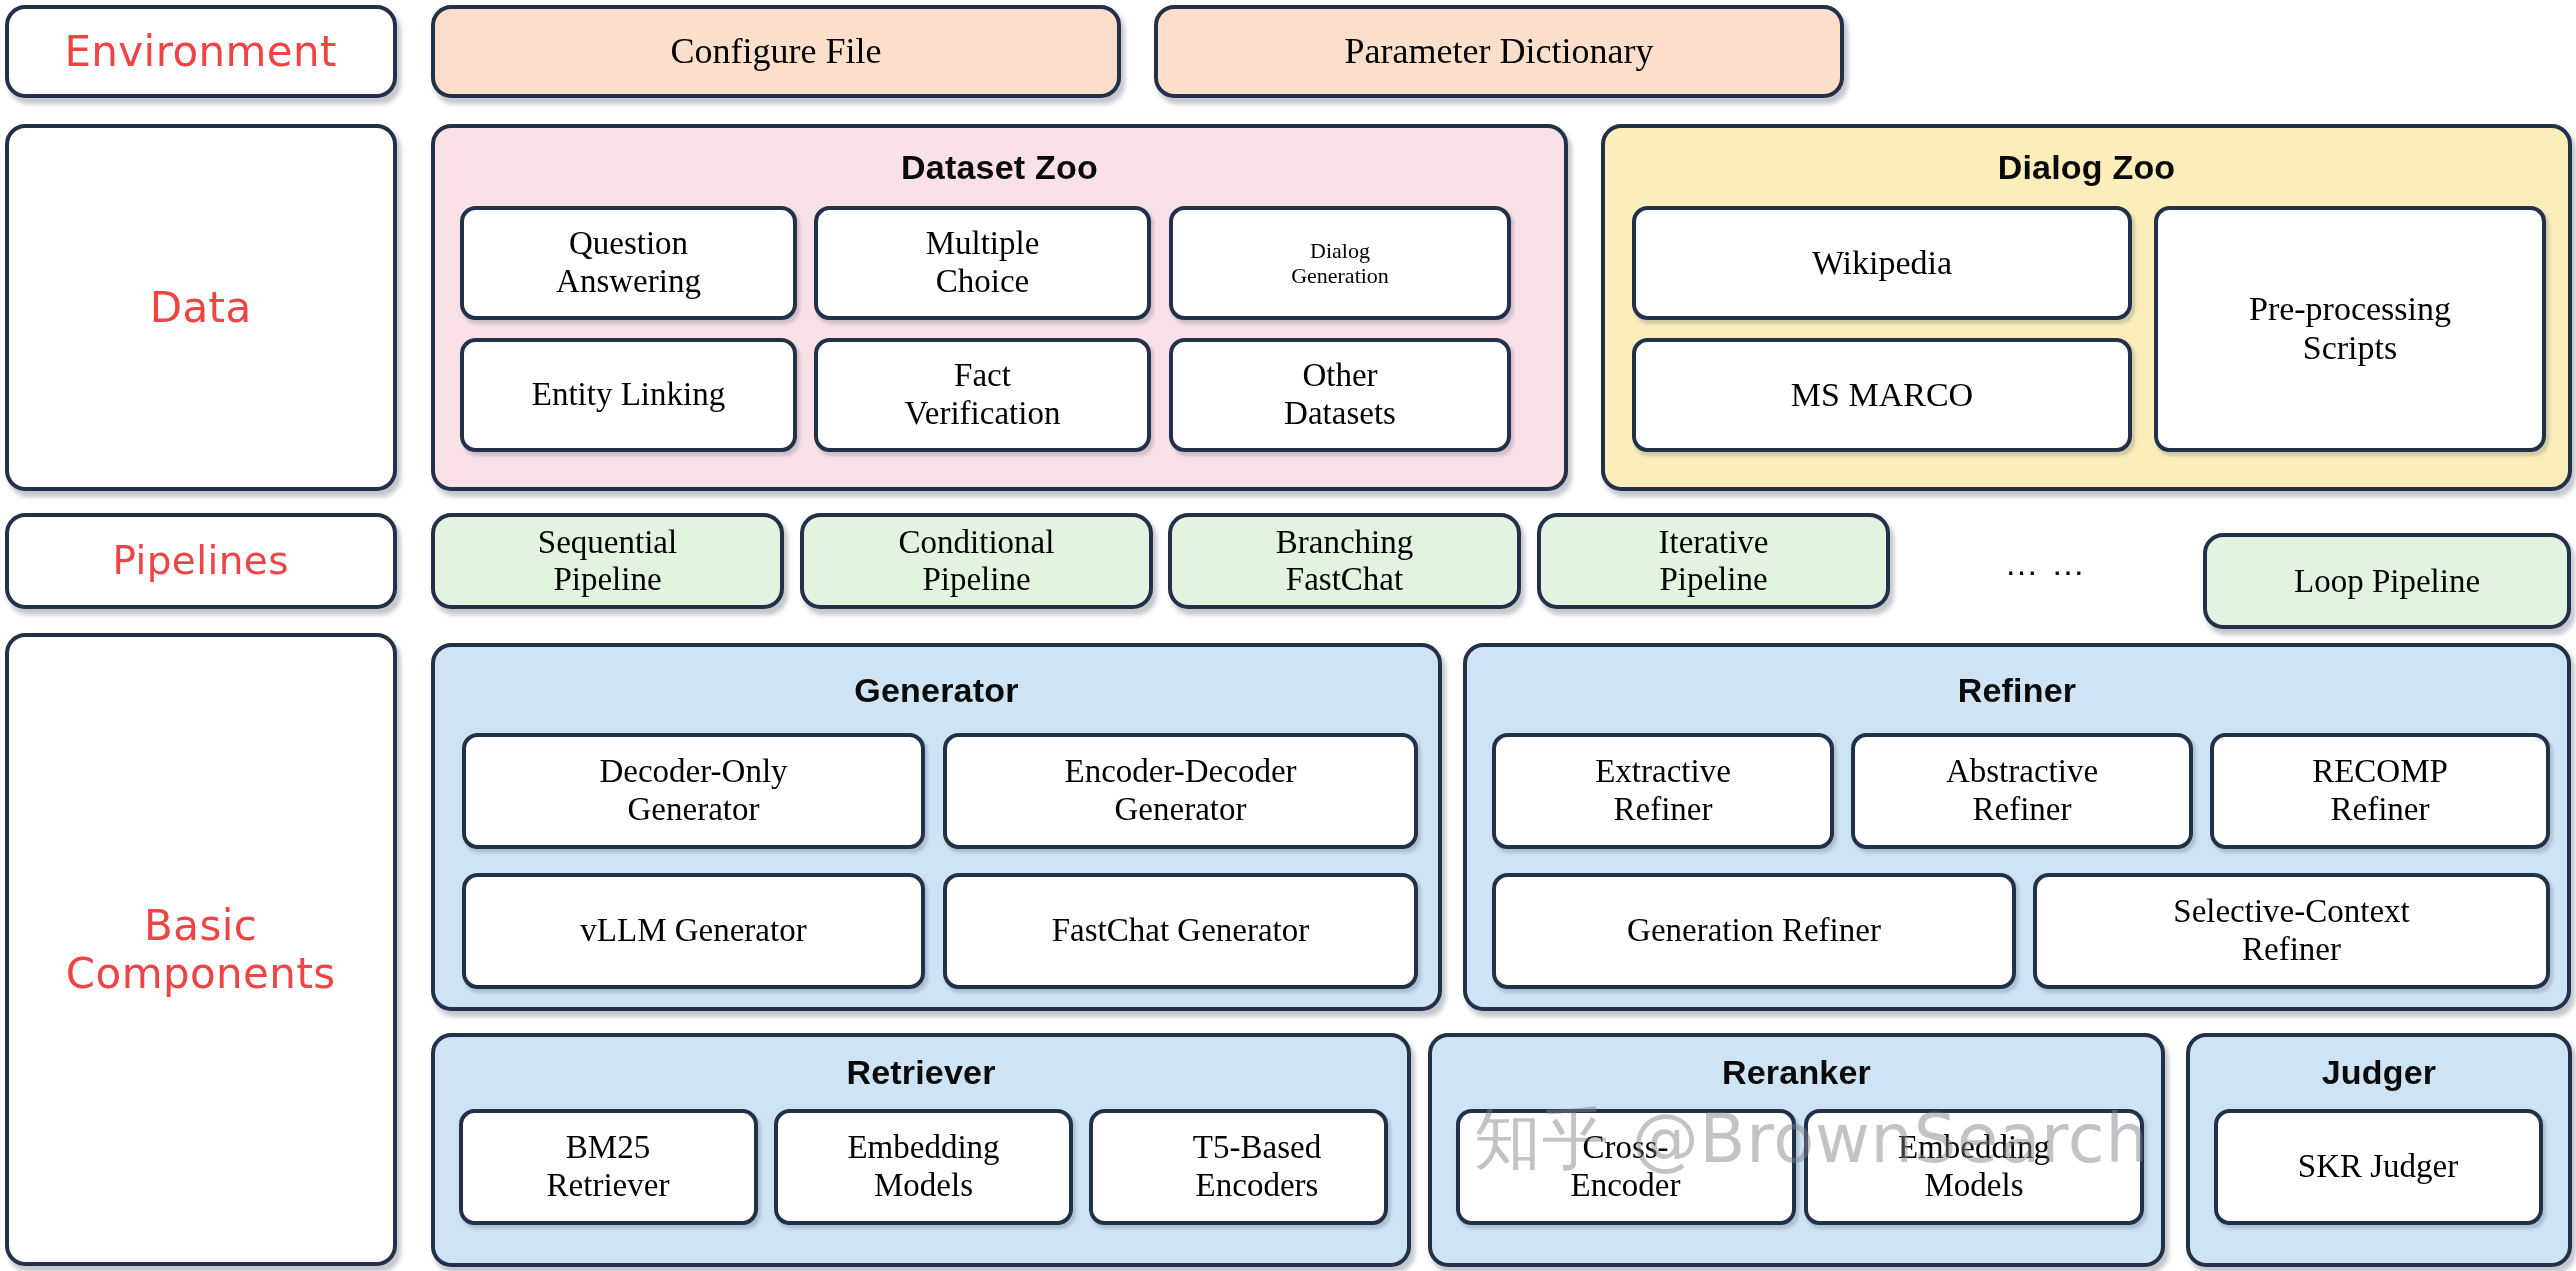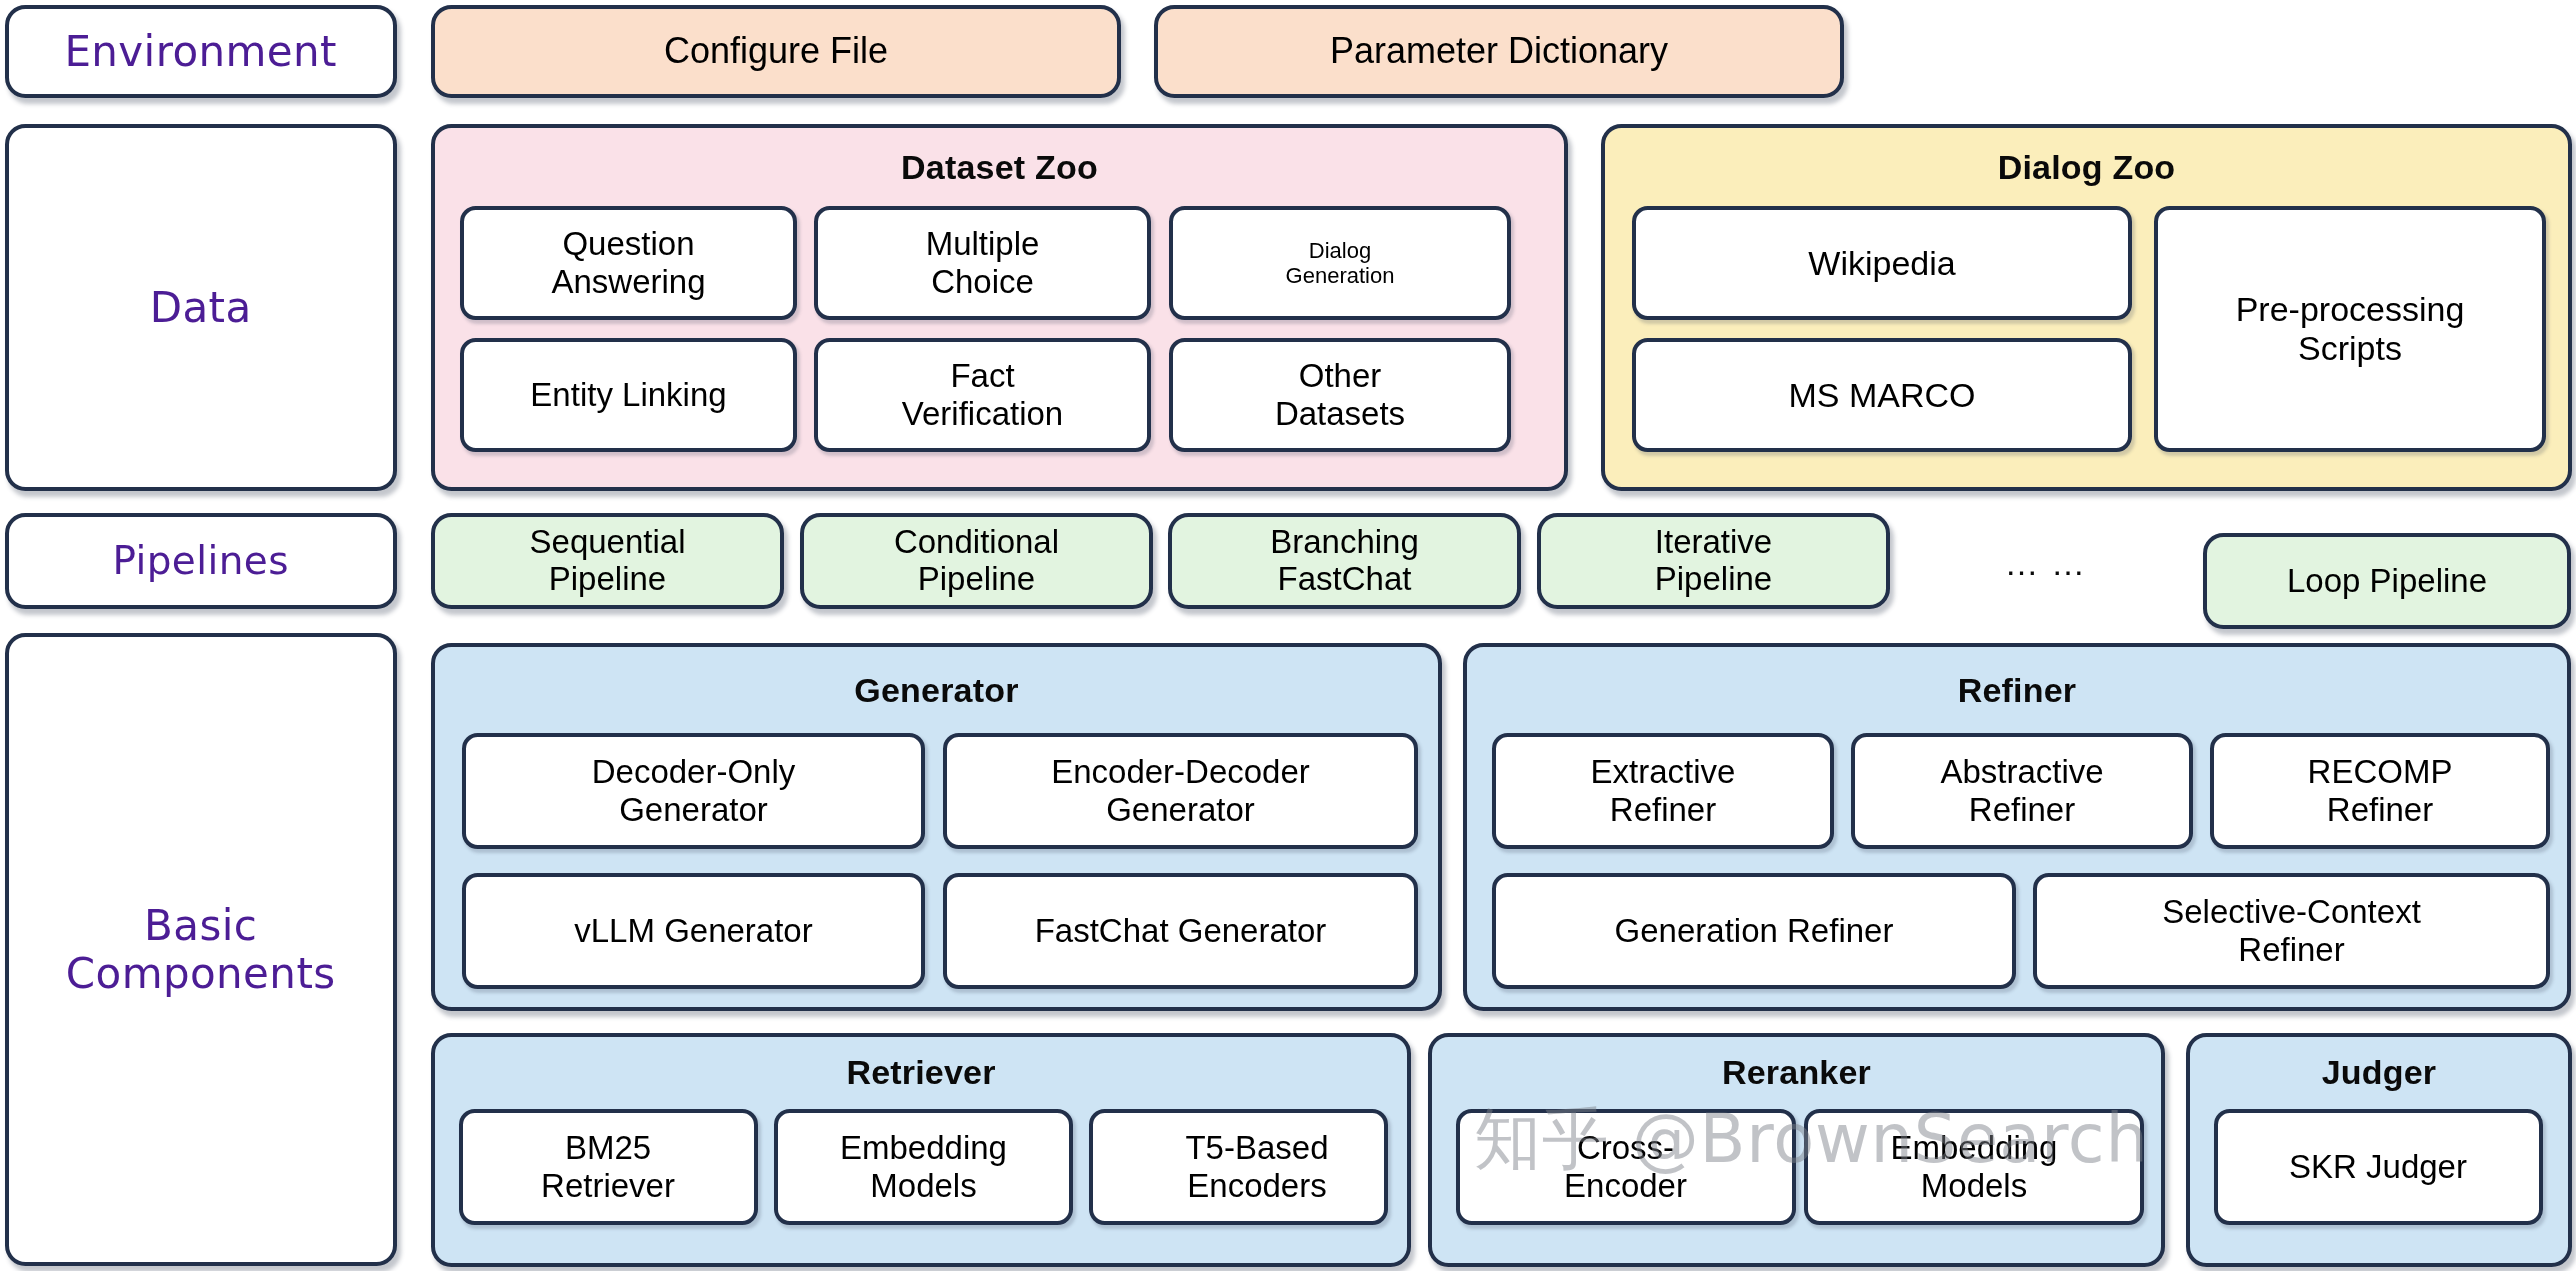--- a/index.html
+++ b/index.html
@@ -49,26 +49,26 @@
     line-height: 1.14;
     box-shadow: 2.4px 3.1px 3.1px rgba(60,70,90,0.22);
   }
 
   
   .stage-label {
     font-family: "DejaVu Sans", sans-serif;
     font-weight: 400;
     font-size: 42px;
     letter-spacing: 0.4px;
-    color: #4c1d95;
+    color: #ef4444;
   }
 
   
   .cond {
-    font-family: Liberation Sans, sans-serif;
+    font-family: Liberation Serif, serif;
     font-stretch: condensed;
     transform-origin: center center;
   }
   .grouptitle {
     position: absolute;
     left: 0; right: 0;
     text-align: center;
     font-family: "Liberation Sans Narrow", "Liberation Sans", sans-serif;
     font-weight: bold;
     font-size: 34px;

